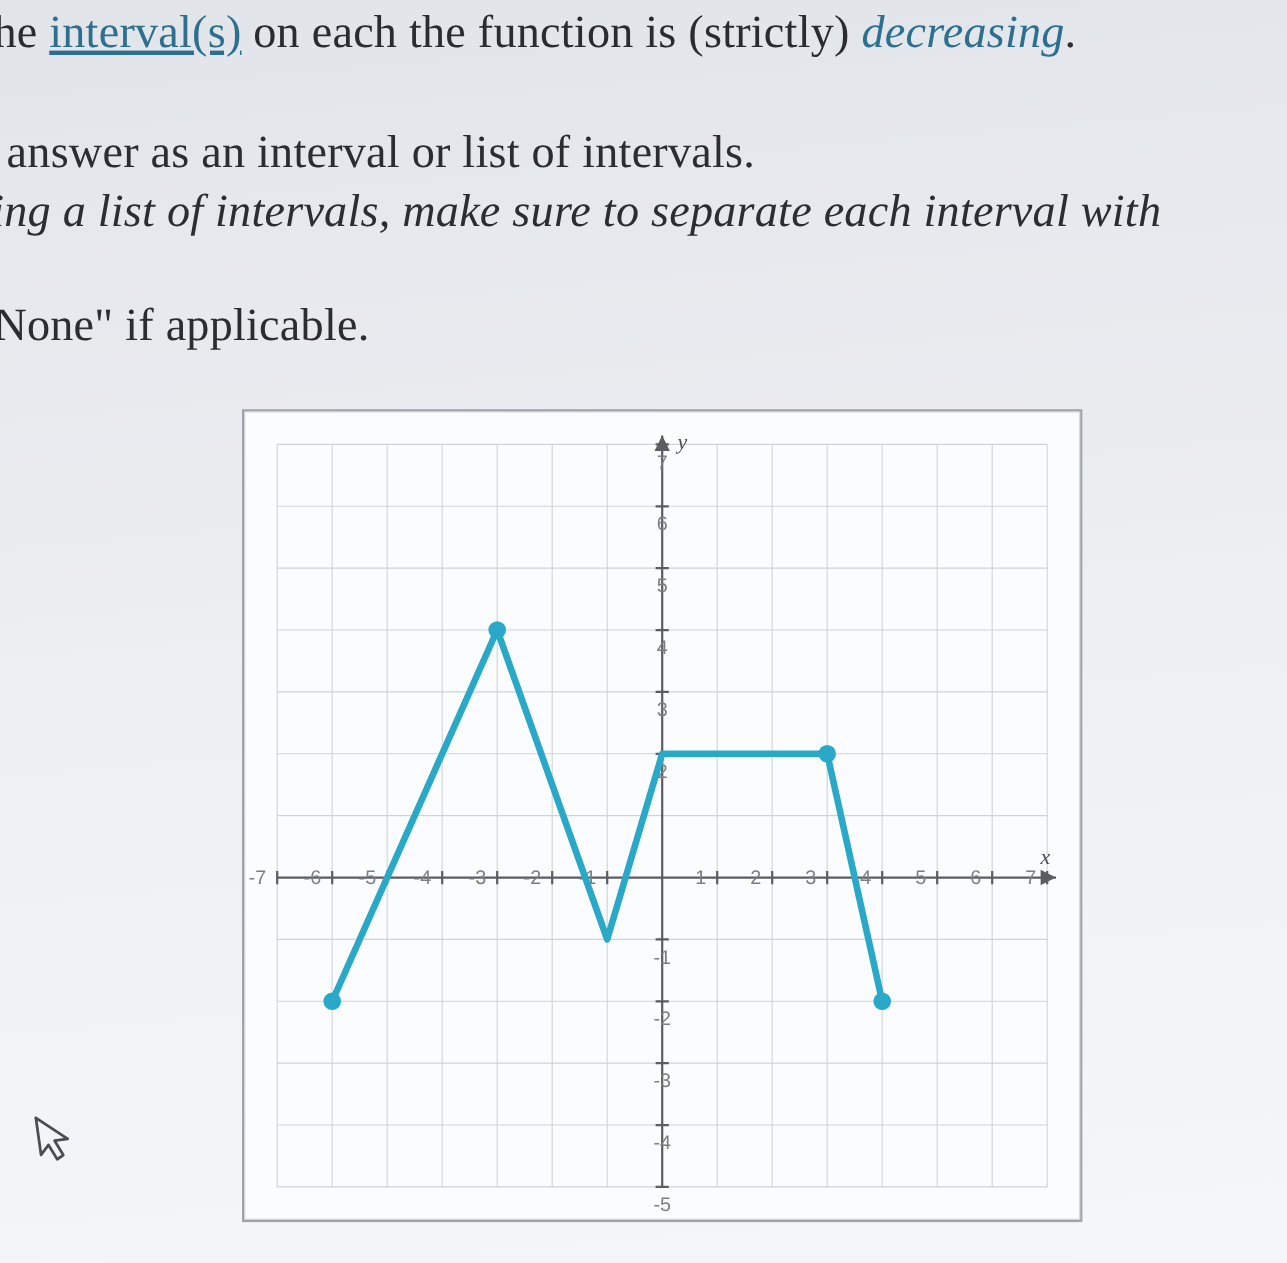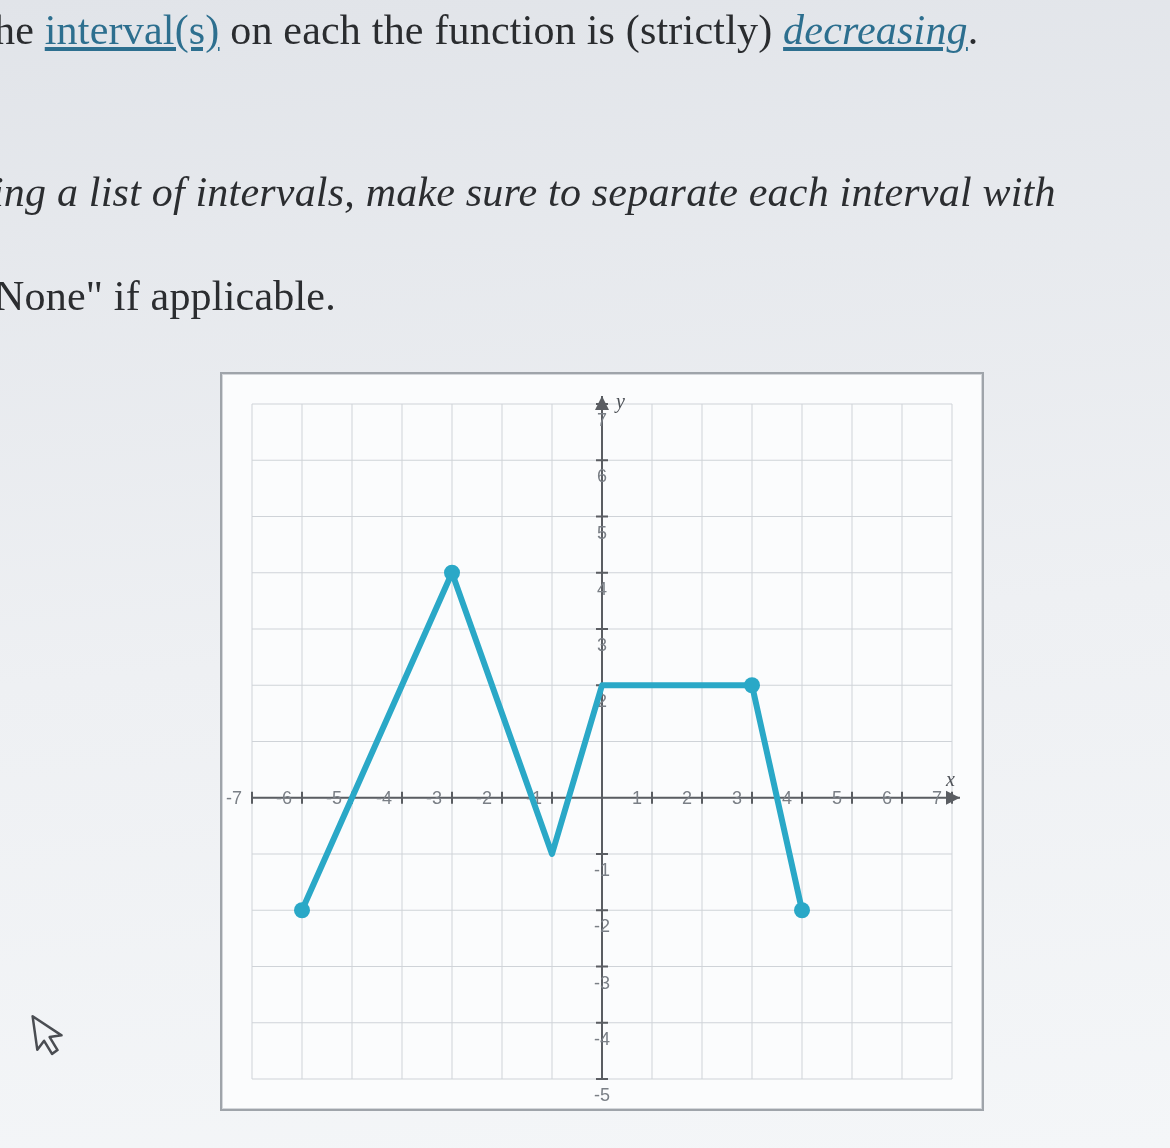--- a/index.html
+++ b/index.html
@@ -53,21 +53,20 @@
     font-size: 42px;
     font-weight:500;
   }
   .kw {
     color:#2d6f8f;
     text-decoration: underline;
     text-decoration-color:#2d6f8f;
   }
   .kw2 {
     color:#2d6f8f;
-    text-decoration: underline;
     font-style: italic;
     text-align: center;
   }
   .chart-frame {
     position:absolute;
     top: 372px;
     left: 220px;
     width: 760px;
     height: 735px;
     background:#fbfcfd;
@@ -118,20 +117,21 @@
     text-shadow: 0 1px 2px rgba(0,0,0,0.2);
   }
 </style>
 </head>
 <body>
 <div class="page">
 
   <div class="line l1">
     <span>he </span><span class="kw">interval(s)</span><span> on each the function is (strictly) </span><span class="kw2">decreasing</span><span>.</span>
   </div>
+  <div class="line l2"> answer as an interval or list of intervals.</div>
   <div class="line l3">ing a list of intervals, make sure to separate each interval with</div>
   <div class="line l4">None" if applicable.</div>
 
   <div class="chart-frame">
     <svg class="chart" viewBox="0 0 760 735">
       <g class="grid" id="grid-group">
           <line x1="30" x2="30" y1="705" y2="30"></line>
           <line x1="80" x2="80" y1="705" y2="30"></line>
           <line x1="130" x2="130" y1="705" y2="30"></line>
           <line x1="180" x2="180" y1="705" y2="30"></line>

